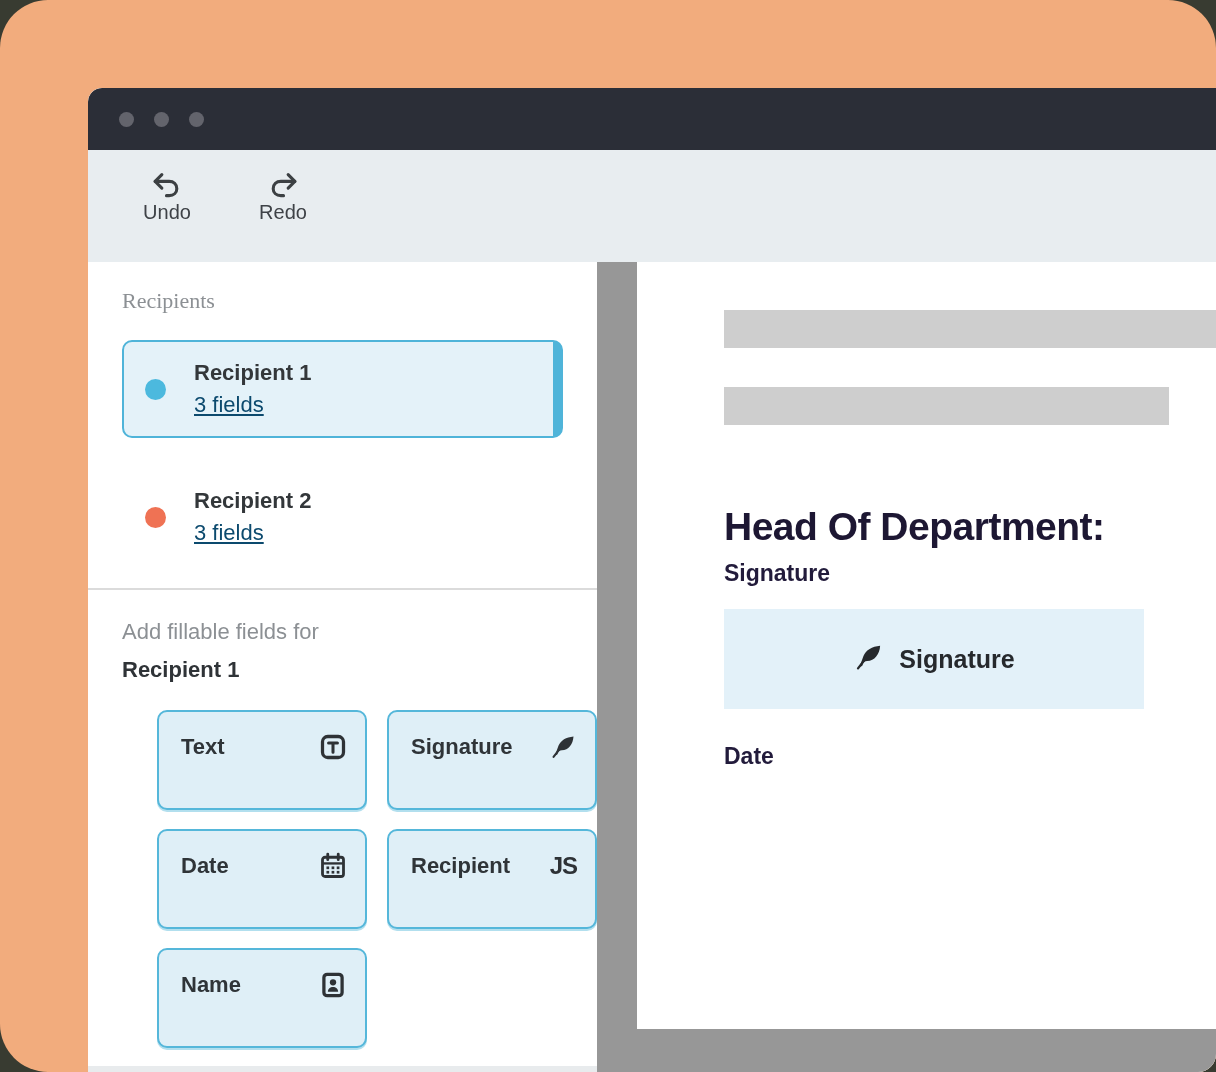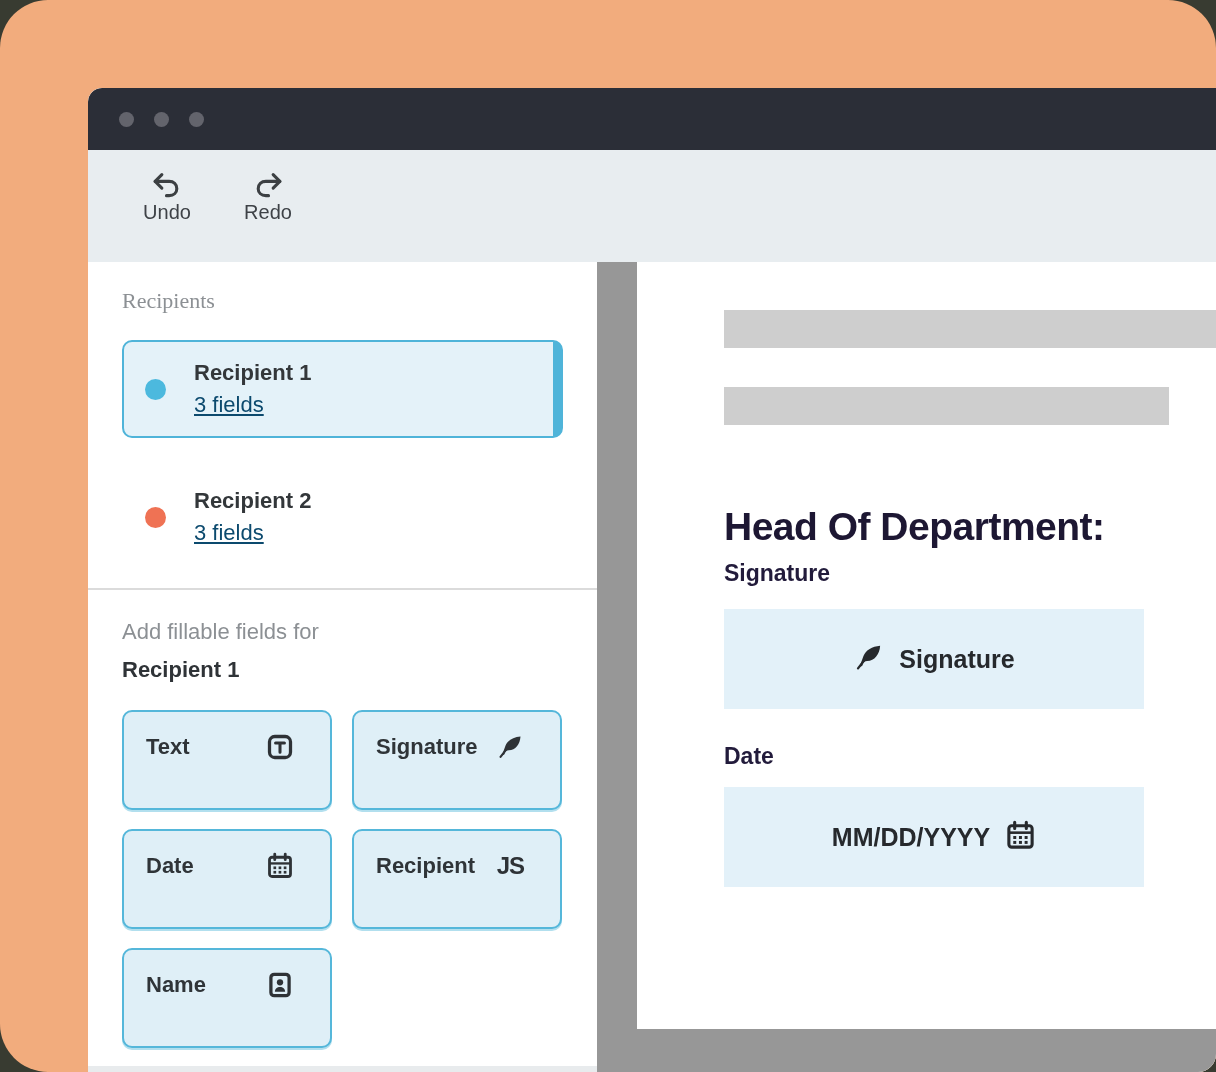--- a/index.html
+++ b/index.html
@@ -10,42 +10,42 @@
   
   .titlebar{position:absolute;left:0;top:0;width:100%;height:62px;background:#2B2E37;border-top-left-radius:14px;display:flex;align-items:center;gap:20px;padding-left:31px;box-sizing:border-box;}
   .tdot{width:15px;height:15px;border-radius:50%;background:#63646C;}
 
   
   .toolbar{position:absolute;left:0;top:62px;width:100%;height:112px;background:#E8EDF0;}
   .tool-btn{position:absolute;top:18px;width:70px;display:flex;flex-direction:column;align-items:center;cursor:pointer;}
   .tool-btn svg{display:block;}
   .tool-label{font-size:20px;color:#3E4247;}
   .undo-btn{left:44px;}
-  .redo-btn{left:145px;align-items:center;}
+  .redo-btn{left:160px;align-items:center;}
 
   
   .content{position:absolute;left:0;top:174px;width:100%;height:810px;}
   .sidebar{position:absolute;left:0;top:0;width:509px;height:100%;background:#ffffff;}
   .sidebar::after{content:"";position:absolute;left:0;bottom:0;width:100%;height:6px;background:#E8EBED;}
   .doc-area{position:absolute;left:509px;top:0;right:0;height:100%;background:#979797;}
 
   
   .recipients-title{position:absolute;left:34px;top:26px;font-size:22px;color:#8C9094;font-family:Liberation Serif, serif;}
   .recipient-card{position:absolute;left:34px;top:78px;width:441px;height:98px;box-sizing:border-box;background:#E4F2F9;border:2px solid #4FB4D9;border-right-width:10px;border-radius:10px;display:flex;align-items:center;cursor:pointer;}
   .recipient-row{position:absolute;left:34px;top:210px;width:441px;height:90px;display:flex;align-items:center;cursor:pointer;}
   .rdot{width:21px;height:21px;border-radius:50%;margin-left:23px;flex:0 0 auto;}
   .recipient-card .rdot{margin-left:21px;}
   .r-text{margin-left:28px;}
   .r-name{font-size:22px;font-weight:bold;color:#33373A;line-height:1.1;}
   .r-fields{font-size:22px;color:#0c4a6e;margin-top:8px;line-height:1.1;text-decoration:underline;}
   .divider{position:absolute;left:0;top:326px;width:100%;height:2px;background:#DBDBDB;}
   .add-prefix{position:absolute;left:34px;top:357px;font-size:22px;color:#8C9094;}
   .add-recipient{position:absolute;left:34px;top:395px;font-size:22px;font-weight:bold;color:#2F3337;}
   .btn-grid{position:absolute;left:34px;top:448px;width:440px;display:grid;grid-template-columns:210px 210px;gap:19px 20px;}
-  .field-btn{width:210px;height:100px;box-sizing:border-box;background:#DFEFF7;border:2px solid #55B7DA;border-radius:10px;box-shadow:0 2px 0 rgba(85,183,218,0.45);display:flex;justify-content:space-between;align-items:flex-start;padding:20px 36px 0 22px;cursor:pointer;}
+  .field-btn{width:210px;height:100px;box-sizing:border-box;background:#DFEFF7;border:2px solid #55B7DA;border-radius:10px;box-shadow:0 2px 0 rgba(85,183,218,0.45);display:flex;justify-content:space-between;align-items:flex-start;padding:20px 18px 0 22px;cursor:pointer;margin-left:35px;}
   .fb-label{font-size:22px;font-weight:bold;color:#2F3438;line-height:30px;}
   .fb-icon{height:30px;display:flex;align-items:center;}
   .js-glyph{font-size:24px;font-weight:bold;letter-spacing:-1px;color:#2E3236;line-height:30px;}
 
   
   .page{position:absolute;left:40px;top:0;width:579px;height:767px;background:#ffffff;}
   .ph-bar{position:absolute;left:87px;background:#CECECE;height:38px;}
   .bar1{top:48px;width:492px;}
   .bar2{top:125px;width:445px;}
   .doc-heading{position:absolute;left:87px;top:243px;font-size:39px;font-weight:bold;letter-spacing:-0.5px;color:#1D1733;}
@@ -193,38 +193,20 @@
               <span>
                 <svg width="31" height="31" viewBox="0 0 24 24">
                   <path d="M21 2.9c-6.3.6-11 3.3-12.9 8l-3 8.3 2-.7.6-1.6c.5-1.4 1.4-2 3.3-2.1 5.7-.2 9.6-5.2 10-11.9z" fill="#26292D"></path>
                   <path d="M3.9 20.4 L11.5 10.6" stroke="#26292D" stroke-width="1.8" stroke-linecap="round"></path>
                 </svg>
               </span>
               <span class="doc-field-text">Signature</span>
             </div>
 
             <div class="doc-label date-label">Date</div>
-            <div class="doc-field date-field">
-              <span class="doc-field-text">MM/DD/YYYY</span>
-              <span>
-                <svg width="31" height="31" viewBox="0 0 24 24" fill="none">
-                  <rect x="3" y="4.5" width="18" height="16.5" rx="2.2" stroke="#26292D" stroke-width="2.4"></rect>
-                  <path d="M7.5 1.8 V6.6 M16.5 1.8 V6.6" stroke="#26292D" stroke-width="2.4" stroke-linecap="round"></path>
-                  <path d="M3.5 9.8 H20.5" stroke="#26292D" stroke-width="2"></path>
-                  <g fill="#26292D">
-                    <rect x="6.4" y="12.4" width="2.3" height="2.3"></rect>
-                      <rect x="10.8" y="12.4" width="2.3" height="2.3"></rect>
-                      <rect x="15.2" y="12.4" width="2.3" height="2.3"></rect>
-                    <rect x="6.4" y="16.2" width="2.3" height="2.3"></rect>
-                      <rect x="10.8" y="16.2" width="2.3" height="2.3"></rect>
-                      <rect x="15.2" y="16.2" width="2.3" height="2.3"></rect>
-                  </g>
-                </svg>
-              </span>
-            </div>
 
           </div>
         </div>
 
       </div>
     </div>
   </div>
 </div>
 
 </body></html>

